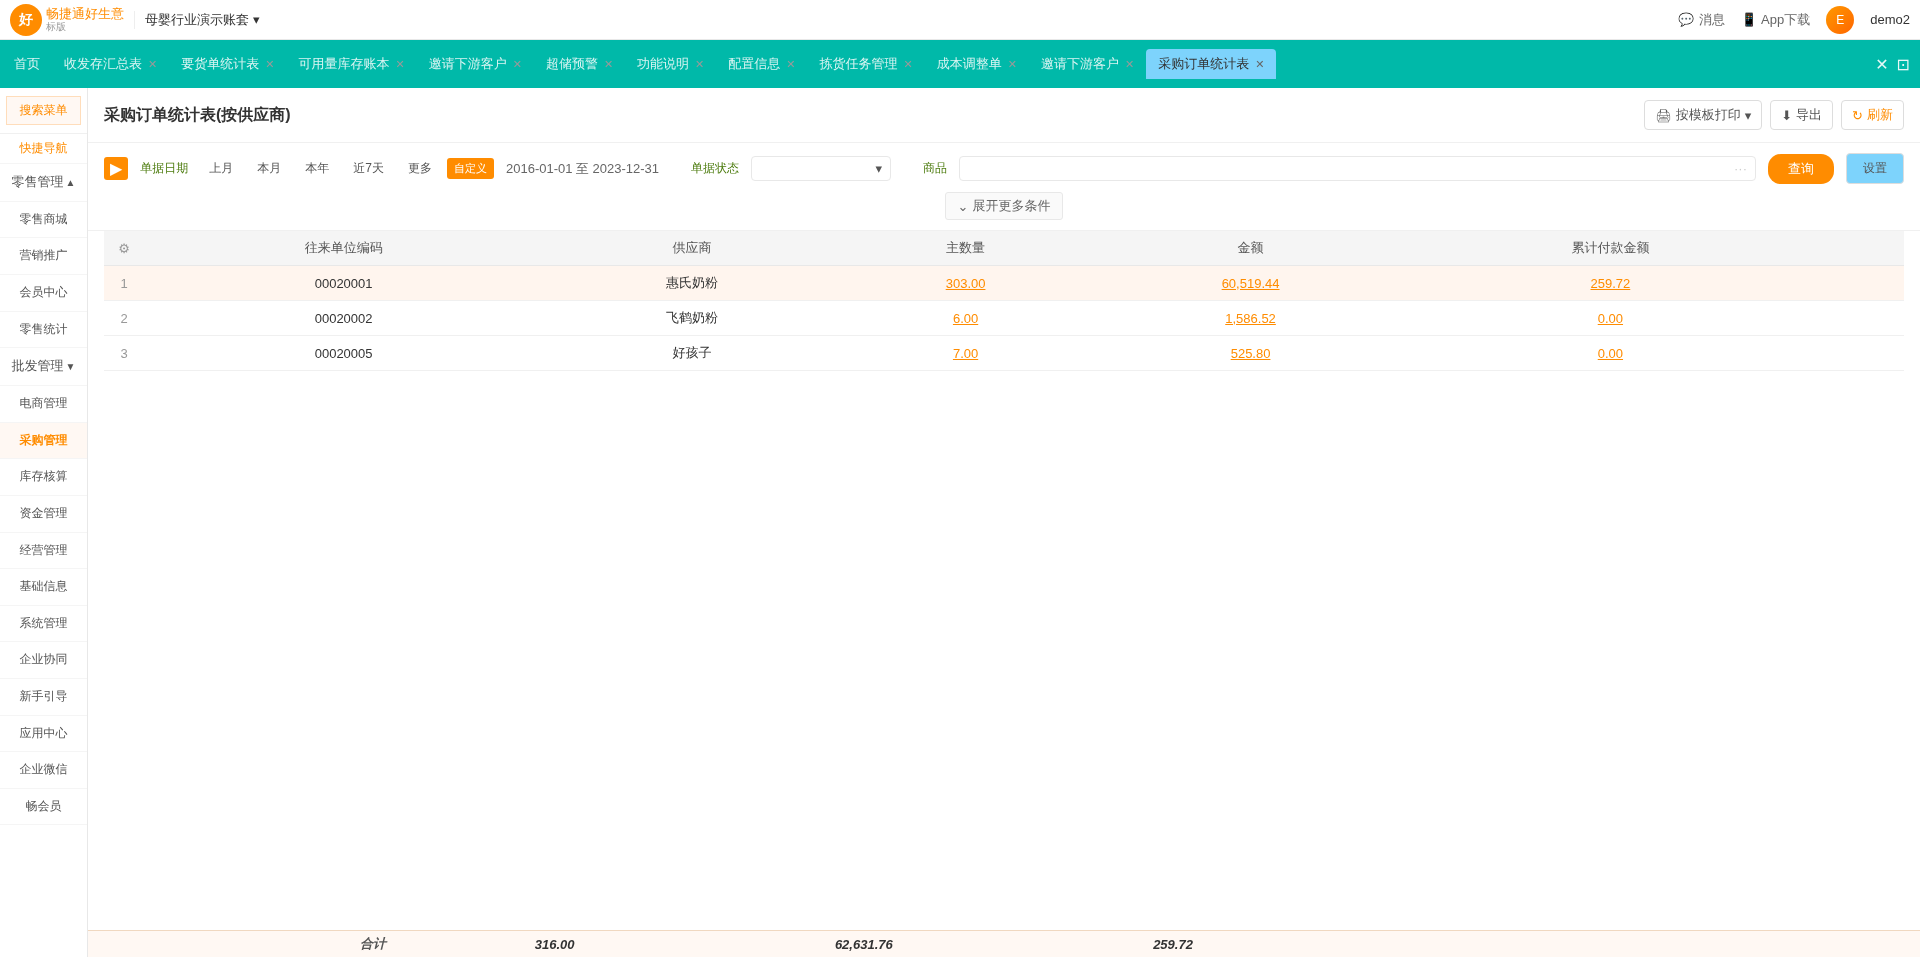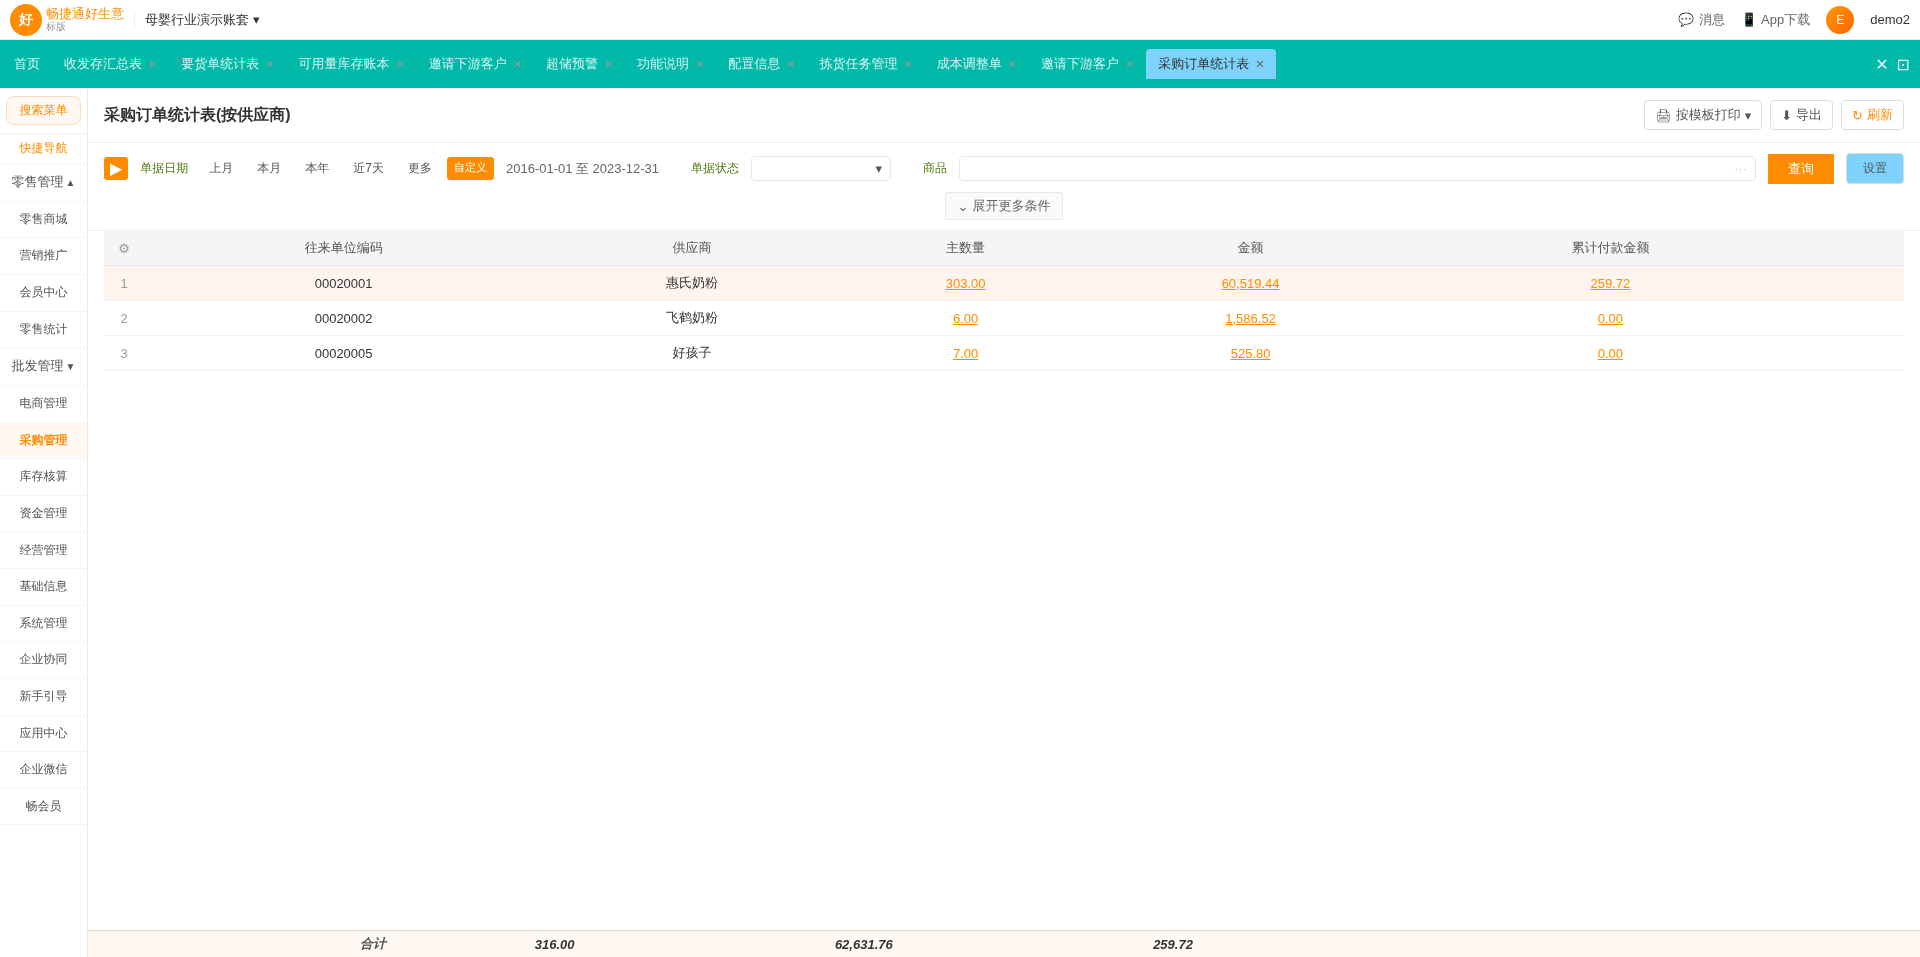--- a/index.html
+++ b/index.html
@@ -43,21 +43,21 @@
 
     
     .sidebar {
       width: 88px; background: #fff; border-right: 1px solid #e8e8e8;
       display: flex; flex-direction: column; overflow-y: auto; flex-shrink: 0;
     }
     .sidebar-search {
       padding: 8px 6px; border-bottom: 1px solid #f0f0f0;
     }
     .sidebar-search-btn {
-      width: 100%; background: #fff8f3; border: 1px solid #ffddbb; border-radius: 8px;
+      width: 100%; background: #fff8f3; border: 1px solid #ffddbb; border-radius: 0;
       padding: 5px 0; text-align: center; color: #ff8c00; cursor: pointer; font-size: 12px;
     }
     .sidebar-nav-btn {
       padding: 6px 0; text-align: center; color: #ff8c00; font-size: 12px;
       cursor: pointer; border-bottom: 1px solid #f5f5f5;
     }
     .sidebar-item {
       padding: 10px 4px; text-align: center; color: #555; cursor: pointer;
       border-bottom: 1px solid #f5f5f5; font-size: 12px; line-height: 1.3;
     }
@@ -84,41 +84,41 @@
       font-size: 12px; background: #fff;
     }
     .refresh-btn { color: #ff8c00; }
 
     
     .filter-area {
       background: #fff; padding: 10px 16px; border-bottom: 1px solid #f0f0f0;
     }
     .filter-row { display: flex; align-items: center; gap: 12px; flex-wrap: nowrap; }
     .filter-label { color: #4d7c0f; font-size: 12px; white-space: nowrap; }
-    .filter-date-chips { display: flex; gap: 6px; }
+    .filter-date-chips { display: flex; align-items: center; gap: 6px; }
     .date-chip {
       padding: 2px 8px; border-radius: 3px; cursor: pointer; color: #555;
       font-size: 12px; border: 1px solid transparent;
     }
     .date-chip.custom {
       background: #ff8c00; color: white; border-radius: 3px; padding: 2px 6px;
       font-size: 11px;
     }
     .date-range { color: #666; font-size: 12px; }
     .filter-select {
       display: flex; align-items: center; gap: 4px; border: 1px solid #e8e8e8;
       border-radius: 4px; padding: 4px 8px; cursor: pointer; min-width: 140px;
       background: #fff; color: #555;
     }
     .filter-input-area {
       display: flex; align-items: center; flex: 1; border: 1px solid #e8e8e8;
       border-radius: 4px; padding: 4px 8px; min-width: 180px;
     }
     .query-btn {
-      background: #ff8c00; color: white; border: none; border-radius: 1px;
+      background: #ff8c00; color: white; border: none; border-radius: 13px;
       padding: 6px 20px; cursor: pointer; font-size: 13px; margin-left: auto;
     }
     .settings-btn {
       border: 1px solid #ddd; border-radius: 4px; padding: 6px 16px;
       cursor: pointer; color: #555; font-size: 12px; background: #7dd3fc;
     }
     .expand-more-btn {
       display: flex; align-items: center; gap: 4px; color: #666; font-size: 12px;
       cursor: pointer; padding: 4px 12px; border: 1px solid #e8e8e8;
       border-radius: 3px; background: #fafafa;

